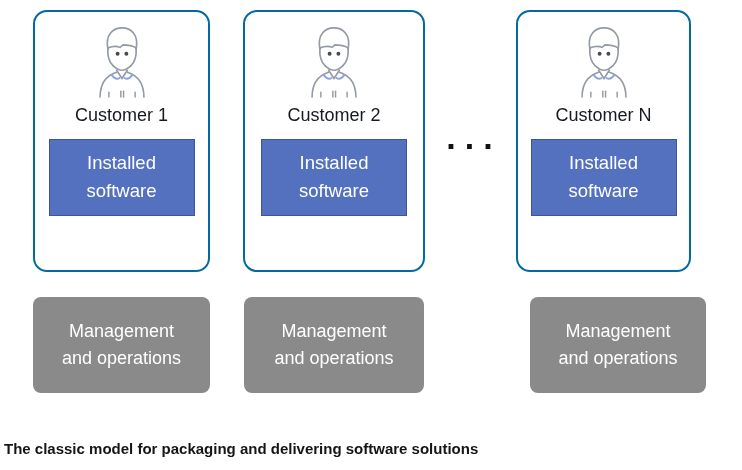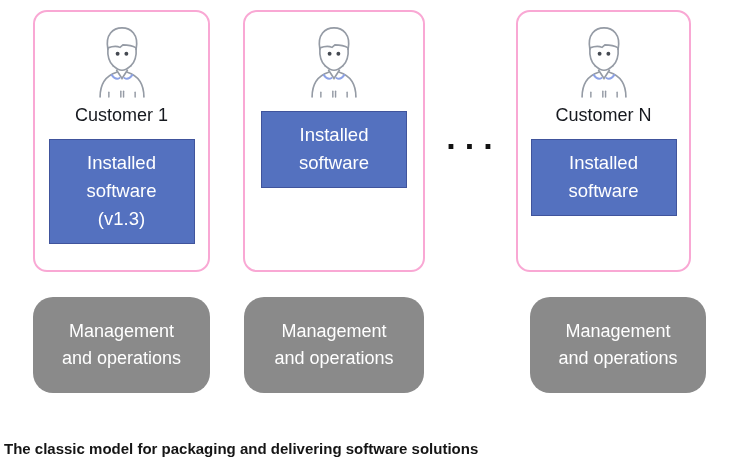--- a/index.html
+++ b/index.html
@@ -9,21 +9,21 @@
     width: 742px;
     height: 470px;
     background: #ffffff;
     overflow: hidden;
   }
   .customer-card {
     position: absolute;
     top: 10px;
     height: 262px;
     background: #ffffff;
-    border: 2px solid #f9a8d4;
+    border: 2px solid #0369a1;
     border-radius: 14px;
     display: flex;
     flex-direction: column;
     align-items: center;
   }
   .card-1 { left: 33px;  width: 177px; }
   .card-2 { left: 243px; width: 182px; }
   .card-3 { left: 516px; width: 175px; }
 
   .person-icon { margin-top: 12px; width: 60px; height: 74px; }
@@ -46,21 +46,21 @@
     text-align: center;
     font-size: 18.5px;
     line-height: 28px;
   }
   .software-box span { display: block; }
 
   .mgmt-box {
     position: absolute;
     top: 297px;
     height: 96px;
-    border-radius: 20px;
+    border-radius: 8px;
     background: #8a8a8a;
     color: #ffffff;
     display: flex;
     flex-direction: column;
     align-items: center;
     justify-content: center;
     text-align: center;
     font-size: 18px;
     line-height: 27px;
   }
@@ -112,21 +112,20 @@
       <path d="M40.5 52.5 C38 56 35 57 32.5 55.5" stroke="#8da2e6" stroke-width="2" stroke-linecap="round"></path>
       <path d="M28.8 69 L28.8 75" stroke="#959ba5" stroke-width="1.5" stroke-linecap="round"></path>
       <path d="M31.6 69 L31.6 75" stroke="#959ba5" stroke-width="1.5" stroke-linecap="round"></path>
       <path d="M16.5 70 L16.5 75" stroke="#959ba5" stroke-width="1.5" stroke-linecap="round"></path>
       <path d="M43.5 70 L43.5 75" stroke="#959ba5" stroke-width="1.5" stroke-linecap="round"></path>
     </svg>
     <div class="customer-label">Customer 1</div>
     <div class="software-box">
       <span>Installed</span>
       <span>software</span>
-      <span>(v1.3)</span>
     </div>
   </div>
 
   <div class="customer-card card-2">
     <svg class="person-icon" viewBox="0 0 60 76" fill="none">
       <path d="M15.5 26 C12.5 10.5 21 4 30 4 C39 4 47.5 10.5 44.5 26" stroke="#959ba5" stroke-width="1.7" stroke-linecap="round"></path>
       <path d="M15.5 24.5 C21 22.5 25 22.5 28 24 L31 21.5 C36 21.5 41 22.5 44.5 24.5" stroke="#959ba5" stroke-width="1.7" stroke-linecap="round"></path>
       <path d="M15.5 24.5 C15 32 16.5 39 21 43" stroke="#959ba5" stroke-width="1.7" stroke-linecap="round"></path>
       <path d="M44.5 24.5 C45 32 43.5 39 39 43" stroke="#959ba5" stroke-width="1.7" stroke-linecap="round"></path>
       <path d="M21 43 C25 46.5 27.5 47.5 30 47.5 C32.5 47.5 35 46.5 39 43" stroke="#959ba5" stroke-width="1.7" stroke-linecap="round"></path>
@@ -135,20 +134,21 @@
       <path d="M24.5 47.5 L30 56 L35.5 47.5" stroke="#959ba5" stroke-width="1.7" stroke-linecap="round"></path>
       <path d="M7.5 75 C7.5 60 15 52.5 24.5 49.5" stroke="#959ba5" stroke-width="1.7" stroke-linecap="round"></path>
       <path d="M52.5 75 C52.5 60 45 52.5 35.5 49.5" stroke="#959ba5" stroke-width="1.7" stroke-linecap="round"></path>
       <path d="M19.5 52.5 C22 56 25 57 27.5 55.5" stroke="#8da2e6" stroke-width="2" stroke-linecap="round"></path>
       <path d="M40.5 52.5 C38 56 35 57 32.5 55.5" stroke="#8da2e6" stroke-width="2" stroke-linecap="round"></path>
       <path d="M28.8 69 L28.8 75" stroke="#959ba5" stroke-width="1.5" stroke-linecap="round"></path>
       <path d="M31.6 69 L31.6 75" stroke="#959ba5" stroke-width="1.5" stroke-linecap="round"></path>
       <path d="M16.5 70 L16.5 75" stroke="#959ba5" stroke-width="1.5" stroke-linecap="round"></path>
       <path d="M43.5 70 L43.5 75" stroke="#959ba5" stroke-width="1.5" stroke-linecap="round"></path>
     </svg>
+    <div class="customer-label">Customer 2</div>
     <div class="software-box">
       <span>Installed</span>
       <span>software</span>
     </div>
   </div>
 
   <div class="ellipsis">...</div>
 
   <div class="customer-card card-3">
     <svg class="person-icon" viewBox="0 0 60 76" fill="none">

